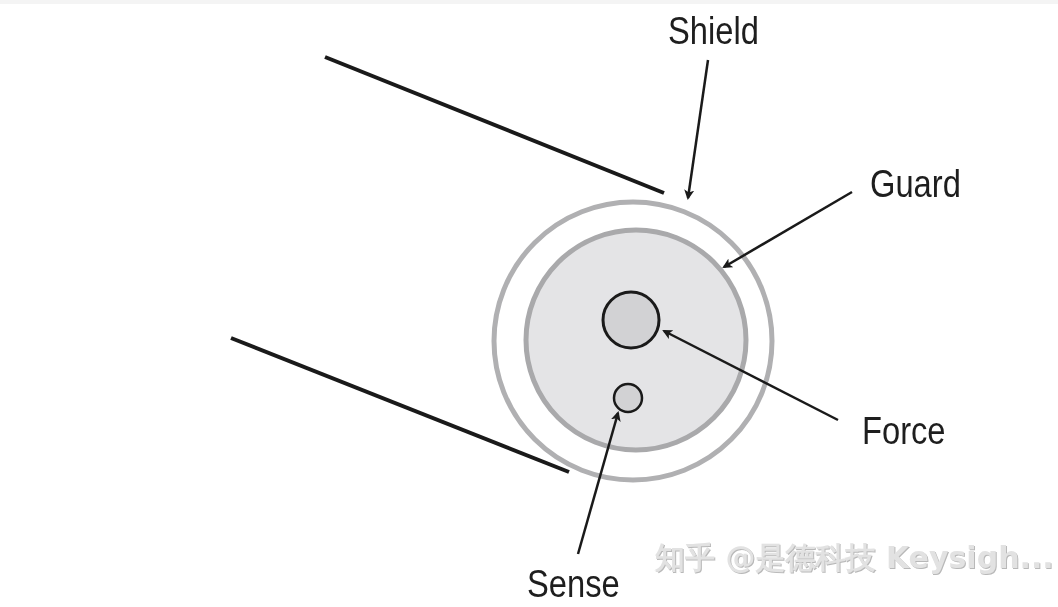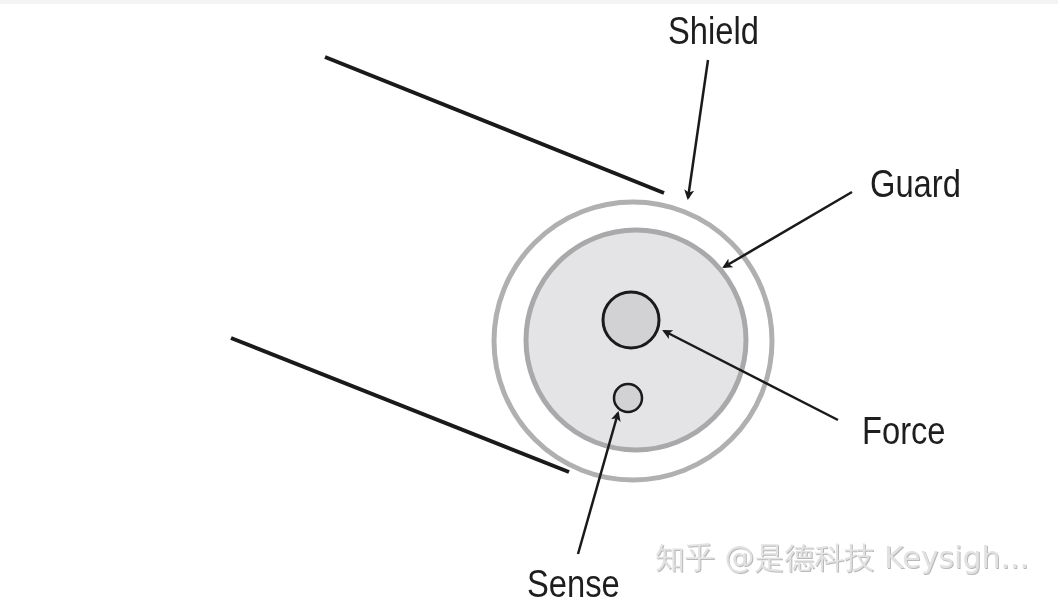--- a/index.html
+++ b/index.html
@@ -40,20 +40,21 @@
     .watermark {
       position: absolute;
       left: 655px;
       top: 543px;
       font-family: "DejaVu Sans", sans-serif;
       font-size: 30px;
       color: #e2e2e2;
       text-shadow: 1px 1px 0 #b8b8b8;
       white-space: nowrap;
       line-height: 1;
+      font-weight: bold;
     }
   </style>
 </head>
 <body>
 
 <div class="top-strip"></div>
 
 <svg class="diagram" viewBox="0 0 1058 607" xmlns="http://www.w3.org/2000/svg">
   <defs>
     <marker id="arrowhead" markerWidth="10" markerHeight="10" refX="8" refY="5" orient="auto" markerUnits="userSpaceOnUse">

